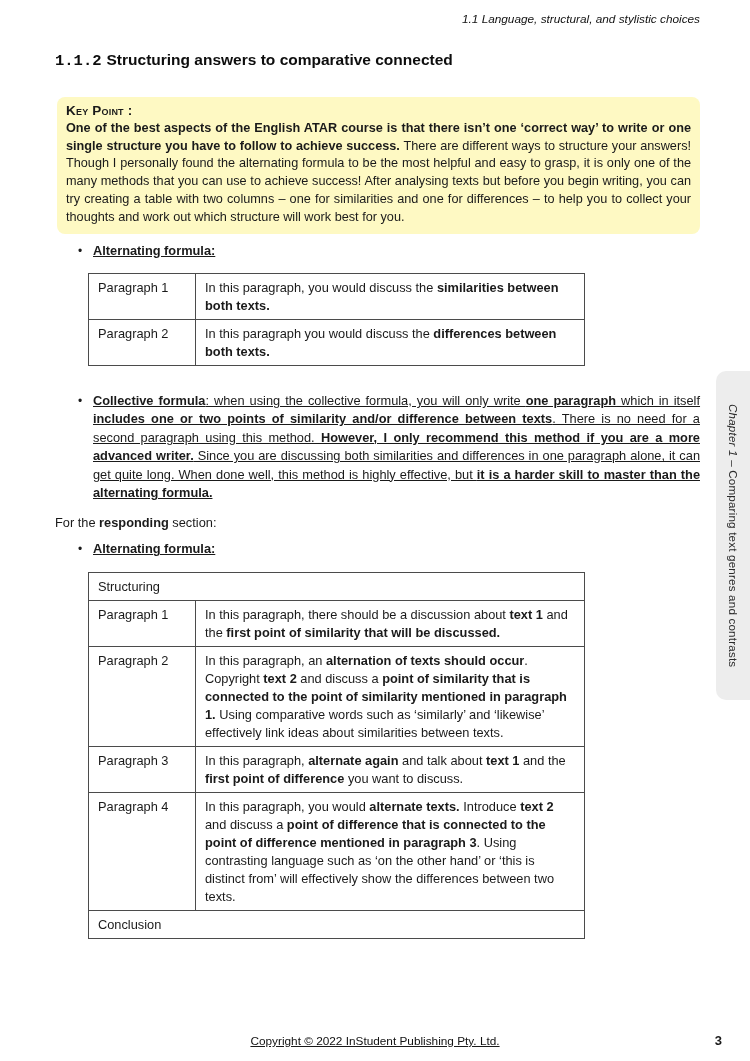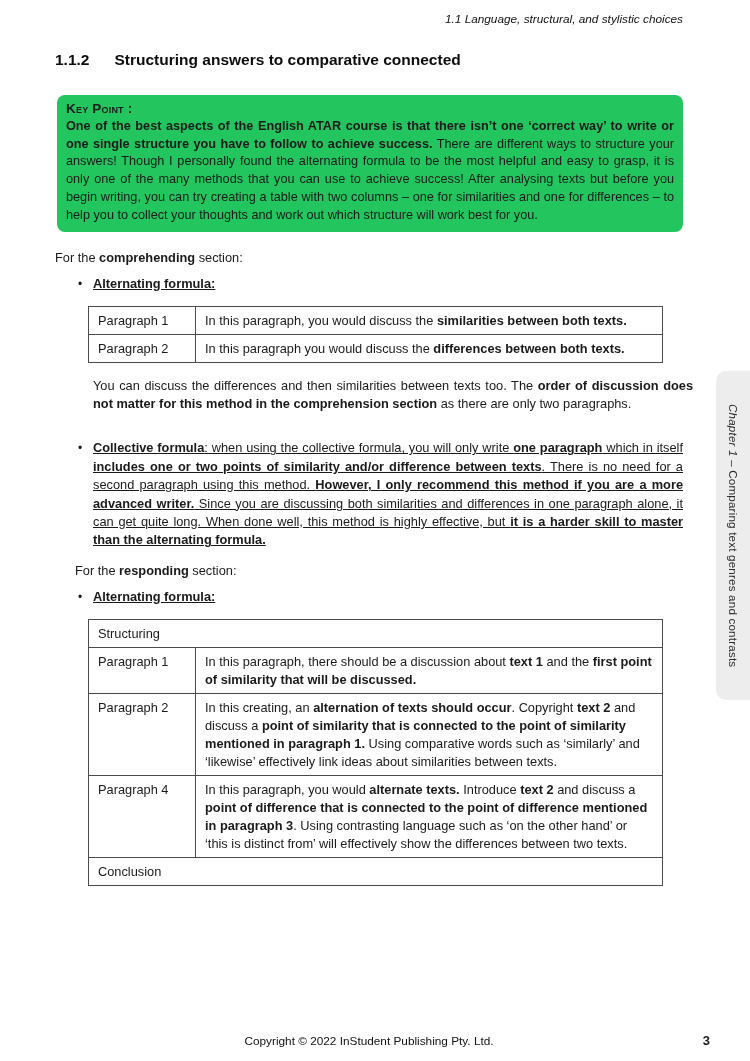--- a/index.html
+++ b/index.html
@@ -4,42 +4,42 @@
 <style>
   * { margin: 0; padding: 0; box-sizing: border-box; }
   html, body { background: #ffffff; }
   body { font-family: "Liberation Sans", sans-serif; color: #1a1a1a; }
   .page {
     position: relative;
     width: 750px;
     height: 1061px;
     background: #ffffff;
     overflow: hidden;
-    padding: 0 67px 0 55px;
+    padding: 0 50px 0 55px;
   }
   .running-header {
     margin-top: 12px;
     text-align: right;
     font-style: italic;
     font-size: 11.8px;
     line-height: 14px;
     color: #111;
   }
   .section-heading {
     margin-top: 24px;
     font-size: 15.5px;
     font-weight: bold;
     line-height: 19px;
     color: #0d0d0d;
   }
-  .section-heading .num { margin-right: 25px; }
+  .section-heading .num { margin-right: 5px; font-family: Liberation Mono, monospace; }
   .keypoint-box {
     margin-top: 26px;
     margin-left: 2px;
-    background: #22c55e;
+    background: #fef9c3;
     border-radius: 8px;
     padding: 5px 9px 7px 9px;
     font-size: 12.7px;
     line-height: 17.8px;
   }
   .kp-label {
     font-variant: small-caps;
     font-weight: bold;
     font-size: 13.5px;
     letter-spacing: 0.2px;
@@ -61,41 +61,41 @@
     width: 15px;
     margin-left: 23px;
     flex: 0 0 auto;
     font-size: 12px;
   }
   .bullet-body { flex: 1 1 auto; text-align: justify; padding-right: 0; text-decoration: underline; }
   .doc-table {
     border-collapse: collapse;
     margin-top: 13px;
     margin-left: 33px;
-    width: 575px;
+    width: 497px;
     font-size: 12.8px;
     line-height: 18px;
     border-radius: 8px;
   }
   .doc-table td {
     border: 1px solid #4b4b4b;
     vertical-align: top;
     padding: 5px 9px 4px 9px;
   }
   .doc-table td.c1 { width: 107px; }
   .note-para {
     margin-top: 14px;
     margin-left: 38px;
     width: 600px;
     font-size: 12.8px;
     line-height: 18.2px;
     text-align: justify;
   }
   .bullet-collective { margin-top: 26px; }
-  .lead-responding { margin-top: 12px; margin-left: 20px; }
+  .lead-responding { margin-top: 12px; }
   .chapter-tab {
     position: absolute;
     top: 371px;
     right: 0;
     width: 34px;
     height: 329px;
     background: #ededed;
     border-radius: 10px 0 0 10px;
     display: flex;
     align-items: center;
@@ -105,23 +105,24 @@
     writing-mode: vertical-rl;
     font-size: 11.6px;
     letter-spacing: 0.2px;
     color: #2b2b2b;
     white-space: nowrap;
   }
   .chapter-tab .chap-italic { font-style: italic; }
   .page-footer {
     position: absolute;
     left: 0;
-    right: 12px;
+    right: 0;
     top: 1033px;
     height: 20px;
+    text-decoration: underline;
   }
   .footer-copyright {
     text-align: center;
     font-size: 11.8px;
     line-height: 16px;
     color: #111;
   }
   .footer-pagenum {
     position: absolute;
     right: 28px;
@@ -140,41 +141,39 @@
 
   <h1 class="section-heading">
     <span class="num">1.1.2</span><span>Structuring answers to comparative connected</span>
   </h1>
 
   <div class="keypoint-box">
     <div class="kp-label">Key Point :</div>
     <div class="kp-body rich"><b>One of the best aspects of the English ATAR course is that there isn’t one ‘correct way’ to write or one single structure you have to follow to achieve success.</b><span> There are different ways to structure your answers! Though I personally found the alternating formula to be the most helpful and easy to grasp, it is only one of the many methods that you can use to achieve success! After analysing texts but before you begin writing, you can try creating a table with two columns – one for similarities and one for differences – to help you to collect your thoughts and work out which structure will work best for you.</span></div>
   </div>
 
-  <p class="lead rich"><span>For the </span><b>comprehending</b><span> section:</span></p>
 
   <div class="bullet-row">
     <span class="bullet-glyph">•</span>
     <div class="bullet-body rich"><b>Alternating formula:</b></div>
   </div>
 
   <table class="doc-table">
     <tbody>
         <tr>
       <td class="c1">Paragraph 1</td>
       <td class="rich"><span>In this paragraph, you would discuss the </span><b>similarities between both texts.</b></td>
     </tr>
     <tr>
       <td class="c1">Paragraph 2</td>
       <td class="rich"><span>In this paragraph you would discuss the </span><b>differences between both texts.</b></td>
     </tr>
   </tbody>
     </table>
 
-  <p class="note-para rich"><span>You can discuss the differences and then similarities between texts too.  The </span><b>order of discussion does not matter for this method in the comprehension section</b><span> as there are only two paragraphs.</span></p>
 
   <div class="bullet-row bullet-collective">
     <span class="bullet-glyph">•</span>
     <div class="bullet-body rich"><b>Collective formula</b><span>: when using the collective formula, you will only write </span><b>one paragraph</b><span> which in itself </span><b>includes one or two points of similarity and/or difference between texts</b><span>. There is no need for a second paragraph using this method. </span><b>However, I only recommend this method if you are a more advanced writer.</b><span> Since you are discussing both similarities and differences in one paragraph alone, it can get quite long. When done well, this method is highly effective, but </span><b>it is a harder skill to master than the alternating formula.</b></div>
   </div>
 
   <p class="lead lead-responding rich"><span>For the </span><b>responding</b><span> section:</span></p>
 
   <div class="bullet-row">
     <span class="bullet-glyph">•</span>
@@ -185,21 +184,25 @@
     <tbody>
         <tr>
       <td colspan="2">Structuring</td>
     </tr>
     <tr>
       <td class="c1">Paragraph 1</td>
       <td class="rich"><span>In this paragraph, there should be a discussion about </span><b>text 1</b><span> and the </span><b>first point of similarity that will be discussed.</b></td>
     </tr>
     <tr>
       <td class="c1">Paragraph 2</td>
-      <td class="rich"><span>In this creating, an </span><b>alternation of texts should occur</b><span>. Copyright </span><b>text 2</b><span> and discuss a </span><b>point of similarity that is connected to the point of similarity mentioned in paragraph 1.</b><span> Using comparative words such as ‘similarly’ and ‘likewise’ effectively link ideas about similarities between texts.</span></td>
+      <td class="rich"><span>In this paragraph, an </span><b>alternation of texts should occur</b><span>. Copyright </span><b>text 2</b><span> and discuss a </span><b>point of similarity that is connected to the point of similarity mentioned in paragraph 1.</b><span> Using comparative words such as ‘similarly’ and ‘likewise’ effectively link ideas about similarities between texts.</span></td>
+    </tr>
+    <tr>
+      <td class="c1">Paragraph 3</td>
+      <td class="rich"><span>In this paragraph, </span><b>alternate again</b><span> and talk about </span><b>text 1</b><span> and the </span><b>first point of difference</b><span> you want to discuss.</span></td>
     </tr>
     <tr>
       <td class="c1">Paragraph 4</td>
       <td class="rich"><span>In this paragraph, you would </span><b>alternate texts.</b><span> Introduce </span><b>text 2</b><span> and discuss a </span><b>point of difference that is connected to the point of difference mentioned in paragraph 3</b><span>. Using contrasting language such as ‘on the other hand’ or ‘this is distinct from’ will effectively show the differences between two texts.</span></td>
     </tr>
     <tr>
       <td colspan="2">Conclusion</td>
     </tr>
   </tbody>
     </table>

